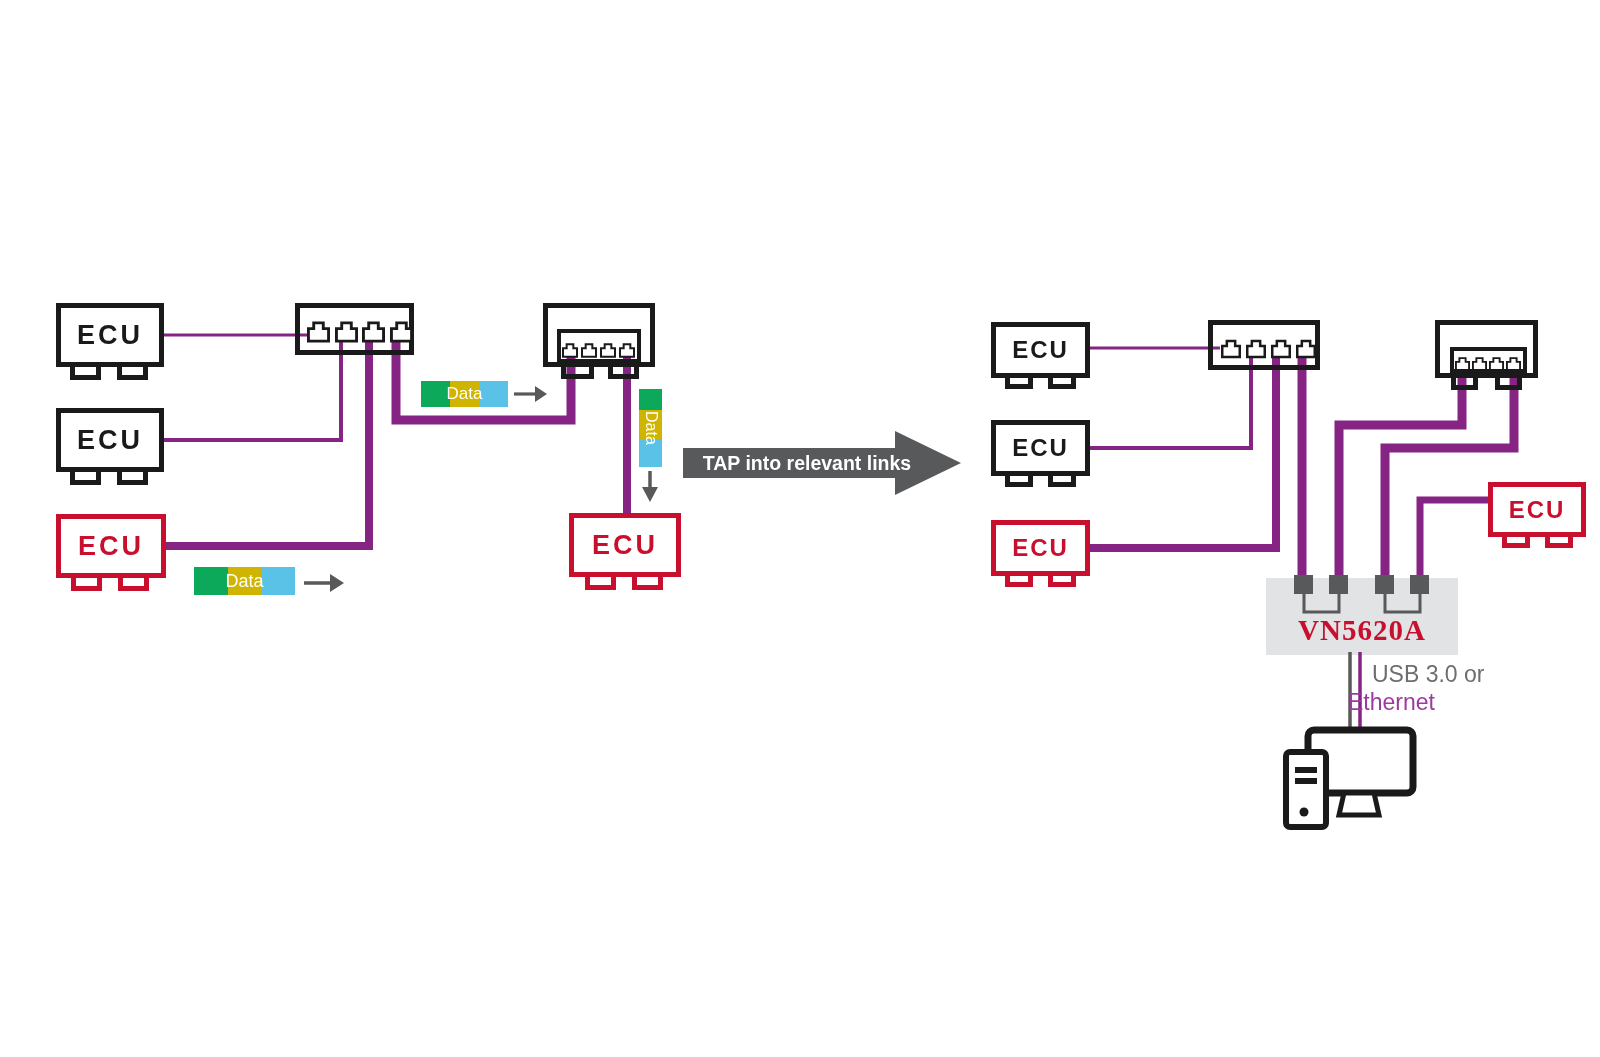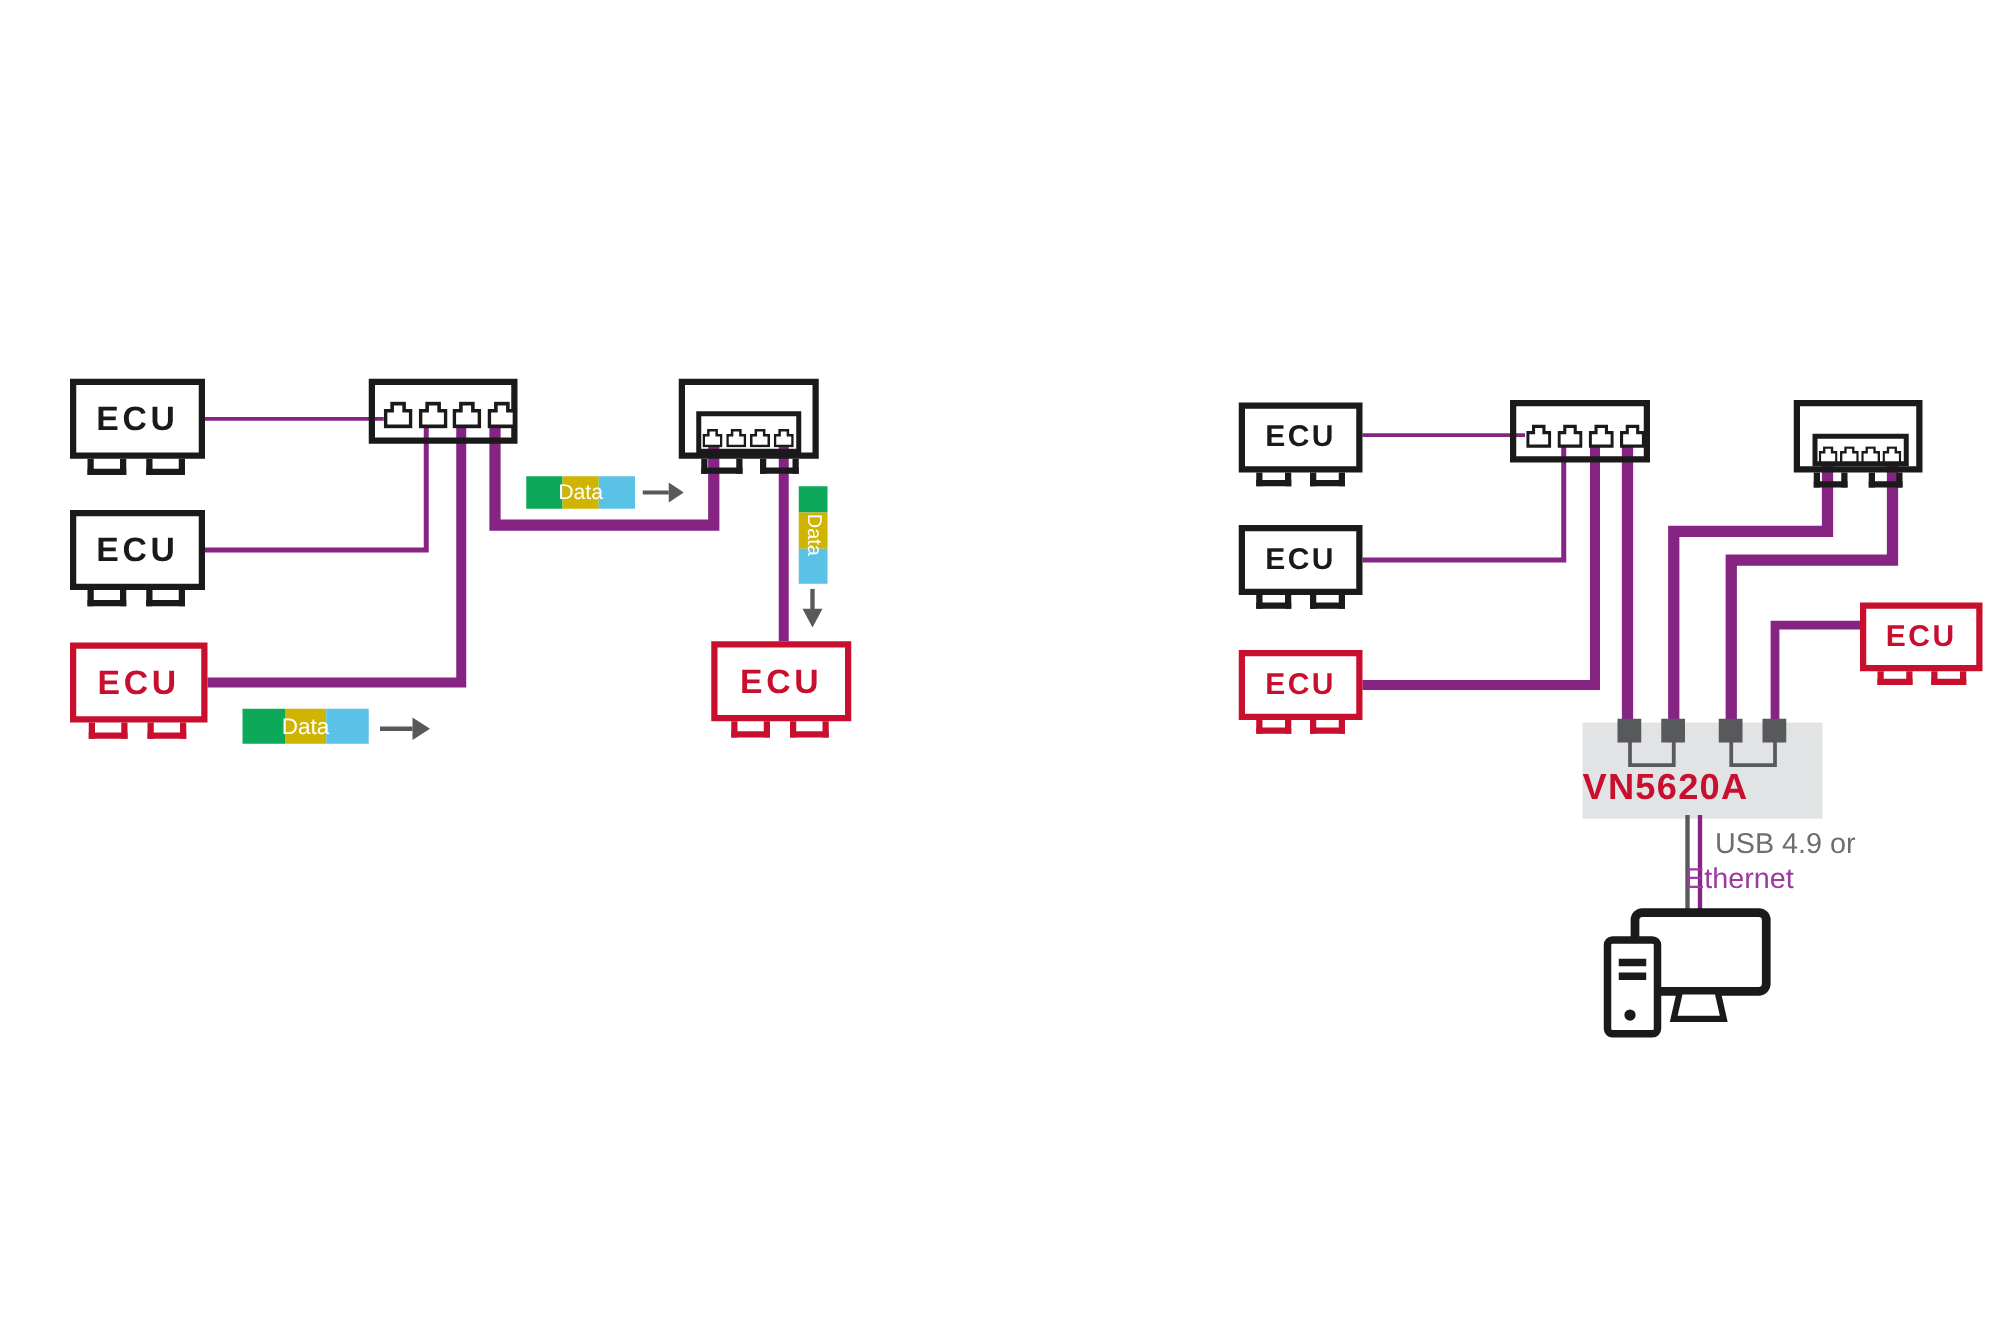--- a/index.html
+++ b/index.html
@@ -53,22 +53,22 @@
   .badge-v .badge-label{writing-mode:vertical-rl;font-size:16px;}
   .badge-h.mid .badge-label{font-size:17px;}
 
   
   .tap-text{position:absolute;left:16px;top:0;width:222px;height:72px;display:flex;
             align-items:center;justify-content:center;color:#fff;font-weight:bold;
             font-size:19.5px;white-space:nowrap;}
 
   
   .vn-port{position:absolute;width:19px;height:19px;background:#58595b;top:0;}
-  .vn-label{position:absolute;left:0;top:39px;width:100%;text-align:left;color:#c8102e;
-            font-weight:bold;font-size:29px;letter-spacing:1px;}
+  .vn-label{position:absolute;left:0;top:39px;width:100%;text-align:center;color:#c8102e;
+            font-weight:bold;font-size:29px;letter-spacing:1px;font-family:Liberation Serif, serif;}
 
   .conn-label{position:absolute;font-size:23px;white-space:nowrap;}
   .conn-label.usb{color:#6d6e71;}
   .conn-label.eth{color:#9b3a9f;}
 </style>
 </head>
 <body>
 
 <div class="canvas">
 
@@ -186,20 +186,26 @@
     <div class="seg g" style="height:27%;"></div>
     <div class="seg y" style="height:37%;"></div>
     <div class="seg c" style="height:36%;"></div>
     <span class="badge-label">Data</span>
   </div>
   <svg class="abs" style="left:612px;top:471px;" width="20" height="31" viewBox="0 0 20 31">
     <path d="M10 0 V17" stroke="#58595b" stroke-width="3.5"></path>
     <polygon points="2,16 18,16 10,31" fill="#58595b"></polygon>
   </svg>
 
+  <div class="abs" style="left:652px;top:427px;width:284px;height:72px;">
+    <svg width="284" height="72" viewBox="0 0 284 72">
+      <polygon points="3,21 215,21 215,4 281,36 215,68 215,51 3,51" fill="#58595b"></polygon>
+    </svg>
+    <span class="tap-text">TAP into relevant links</span>
+  </div>
 
   <div class="ecu black small" style="left:963px;top:322px;width:99px;height:56px;">
     <span class="ecu-label">ECU</span>
     <div class="foot" style="left:9px;top:calc(100% + 5px);width:28px;height:11px;"></div>
     <div class="foot" style="left:52px;top:calc(100% + 5px);width:28px;height:11px;"></div>
   </div>
   <div class="ecu black small" style="left:963px;top:420px;width:99px;height:56px;">
     <span class="ecu-label">ECU</span>
     <div class="foot" style="left:9px;top:calc(100% + 5px);width:28px;height:11px;"></div>
     <div class="foot" style="left:52px;top:calc(100% + 5px);width:28px;height:11px;"></div>
@@ -254,21 +260,21 @@
   </div>
 
   <div class="abs" style="left:1238px;top:575px;width:192px;height:80px;">
     <div class="vn-port" style="left:28px;"></div>
     <div class="vn-port" style="left:63px;"></div>
     <div class="vn-port" style="left:109px;"></div>
     <div class="vn-port" style="left:144px;"></div>
     <div class="vn-label">VN5620A</div>
   </div>
 
-  <div class="conn-label usb" style="left:1344px;top:661px;">USB 4.9 or</div>
+  <div class="conn-label usb" style="left:1344px;top:661px;">USB 3.0 or</div>
   <div class="conn-label eth" style="left:1320px;top:689px;">Ethernet</div>
 
   <svg class="abs" style="left:1250px;top:720px;" width="150" height="115" viewBox="0 0 150 115">
     <rect x="30" y="10" width="105" height="63" rx="6" fill="#fff" stroke="#1a1a1a" stroke-width="7"></rect>
     <polygon points="66,73 96,73 101,95 61,95" fill="#fff" stroke="#1a1a1a" stroke-width="5"></polygon>
     <rect x="8" y="32" width="40" height="75" rx="4" fill="#fff" stroke="#1a1a1a" stroke-width="6"></rect>
     <rect x="17" y="47" width="22" height="6" fill="#1a1a1a"></rect>
     <rect x="17" y="58" width="22" height="6" fill="#1a1a1a"></rect>
     <circle cx="26" cy="92" r="4.5" fill="#1a1a1a"></circle>
   </svg>

